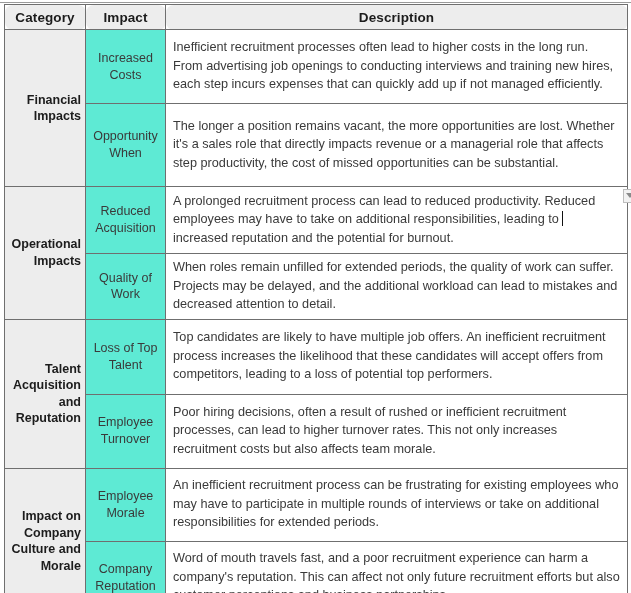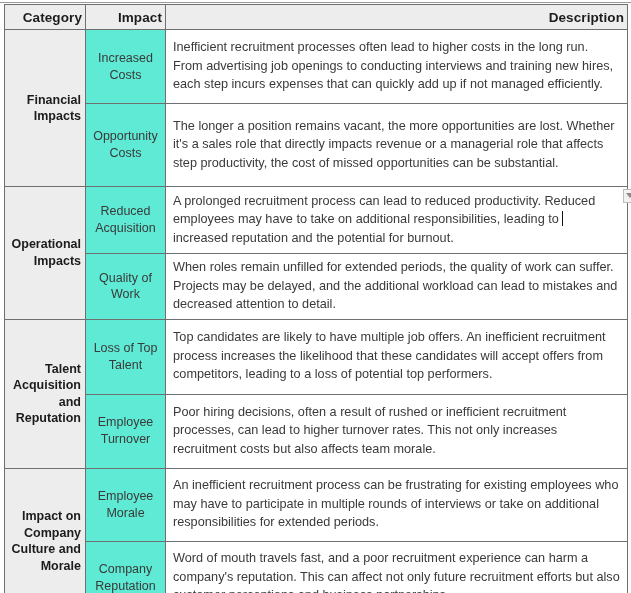--- a/index.html
+++ b/index.html
@@ -61,24 +61,25 @@
   
   col.c-category { width: 81px; }
   col.c-impact   { width: 80px; }
   col.c-desc     { width: 462px; }
 
   thead th {
     background: #ededed;
     font-weight: bold;
     font-size: 13.5px;
     color: #1c1c1c;
-    text-align: right;
+    text-align: center;
     height: 25px;
     padding: 2px 3px;
     letter-spacing: 0.1px;
+    border-radius: 8px;
   }
 
   td.category-cell {
     background: #ededed;
     font-weight: bold;
     font-size: 12.5px;
     color: #1c1c1c;
     text-align: right;
     padding: 4px 4px;
     line-height: 1.32;
@@ -166,21 +167,21 @@
 
       <tbody>
 
         <tr class="r-increased">
           <td class="category-cell" rowspan="2">Financial Impacts</td>
           <td class="impact-cell">Increased Costs</td>
           <td class="desc-cell">Inefficient recruitment processes often lead to higher costs in the long run. From advertising job openings to conducting interviews and training new hires, each step incurs expenses that can quickly add up if not managed efficiently.</td>
         </tr>
 
         <tr class="r-opportunity">
-          <td class="impact-cell">Opportunity Costs</td>
+          <td class="impact-cell">Opportunity When</td>
           <td class="desc-cell">The longer a position remains vacant, the more opportunities are lost. Whether it's a sales role that directly impacts revenue or a managerial role that affects step productivity, the cost of missed opportunities can be substantial.</td>
         </tr>
 
         <tr class="r-reduced">
           <td class="category-cell" rowspan="2">Operational Impacts</td>
           <td class="impact-cell">Reduced Acquisition</td>
           <td class="desc-cell">
             <span>A prolonged recruitment process can lead to reduced productivity. Reduced employees may have to take on additional responsibilities, leading to</span><span class="caret"></span>
             <span>increased reputation and the potential for burnout.</span>
             <span class="mini-dropdown">

